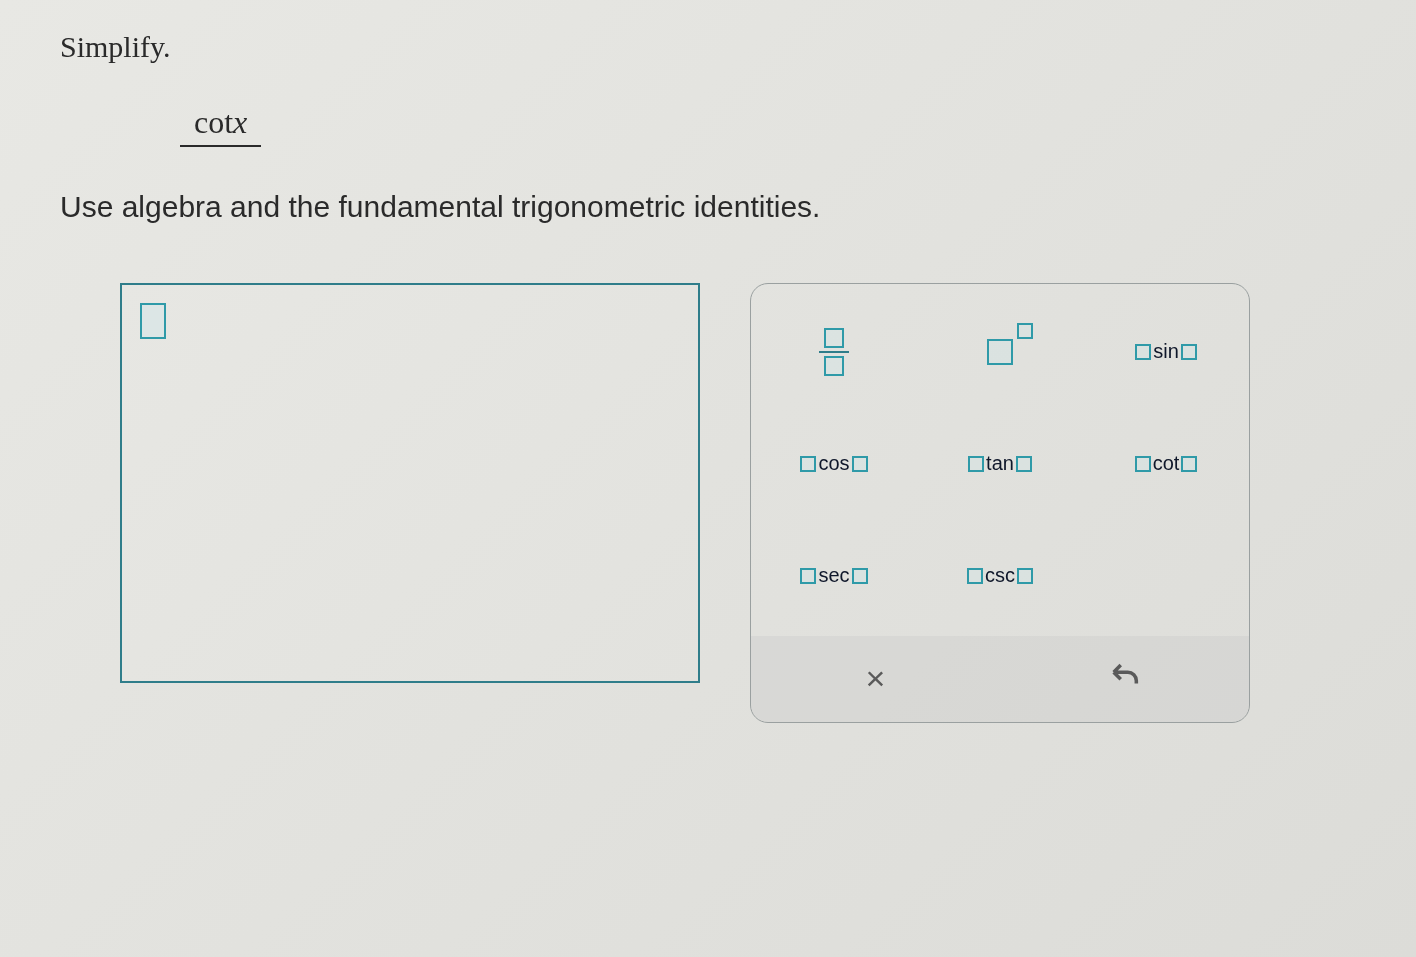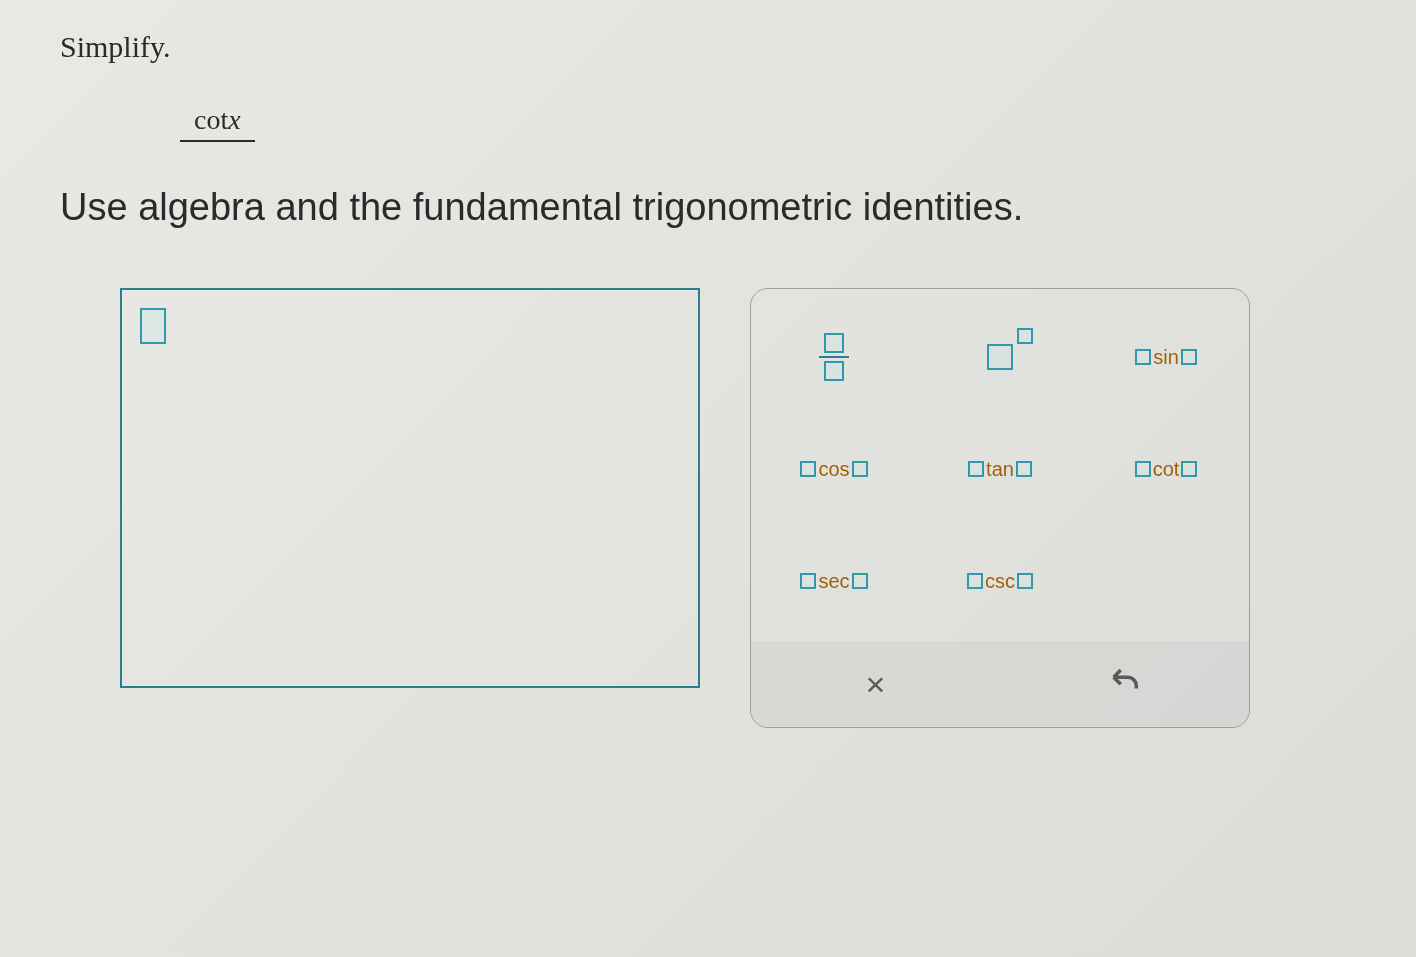--- a/index.html
+++ b/index.html
@@ -11,27 +11,27 @@
     color: #2a2a2a;
     padding: 30px 0 0 60px;
     overflow: hidden;
   }
   .prompt { font-size: 30px; margin-bottom: 40px; font-family: Liberation Serif, serif; }
   .expr-wrap { margin-left: 120px; margin-bottom: 40px; }
   .fraction {
     display: inline-block;
     text-align: center;
     font-family: "Times New Roman", serif;
-    font-size: 28px;
+    font-size: 32px;
   }
   .frac-num { padding: 0 14px 4px 14px; }
   .frac-line { border-top: 2px solid #2a2a2a; }
   .frac-den { padding: 4px 10px 0 10px; letter-spacing: 1px; }
   .var { font-style: italic; }
-  .instructions { font-size: 38px; line-height: 1.35; margin-bottom: 55px; }
+  .instructions { font-size: 30px; line-height: 1.35; margin-bottom: 55px; }
   .work-area { display: flex; gap: 50px; padding-left: 60px; }
   .answer-box {
     width: 580px;
     height: 400px;
     border: 2px solid #2f7d8a;
     background: rgba(255,255,255,0.05);
     padding: 18px;
   }
   .ans-placeholder {
     width: 26px; height: 36px;
@@ -57,21 +57,21 @@
     width: 20px; height: 20px;
     border: 2px solid #2f9aa8;
     background: rgba(200,230,235,0.25);
     vertical-align: middle;
   }
   .sq.small { width: 16px; height: 16px; }
   .pal-frac { display:inline-flex; flex-direction:column; align-items:center; }
   .pal-frac-line { width: 30px; border-top: 2px solid #2f7d8a; margin: 3px 0; }
   .pal-exp { position: relative; display:inline-block; }
   .pal-exp .sup { position:absolute; top:-16px; right:-20px; }
-  .pal-label { margin: 8px 2px; color:#a16207; font-family: Arial, sans-serif; }
+  .pal-label { margin: 8px 2px; color:#0f172a; font-family: Arial, sans-serif; }
   .action-row {
     display:flex; justify-content: space-around; align-items:center;
     background: rgba(200,200,200,0.35);
     margin: 10px -28px -18px -28px;
     padding: 22px 0;
     border-radius: 0 0 18px 18px;
   }
   .action-btn {
     font-size: 34px; color: #5a5a5a; cursor:pointer;
     width: 60px; text-align:center;

